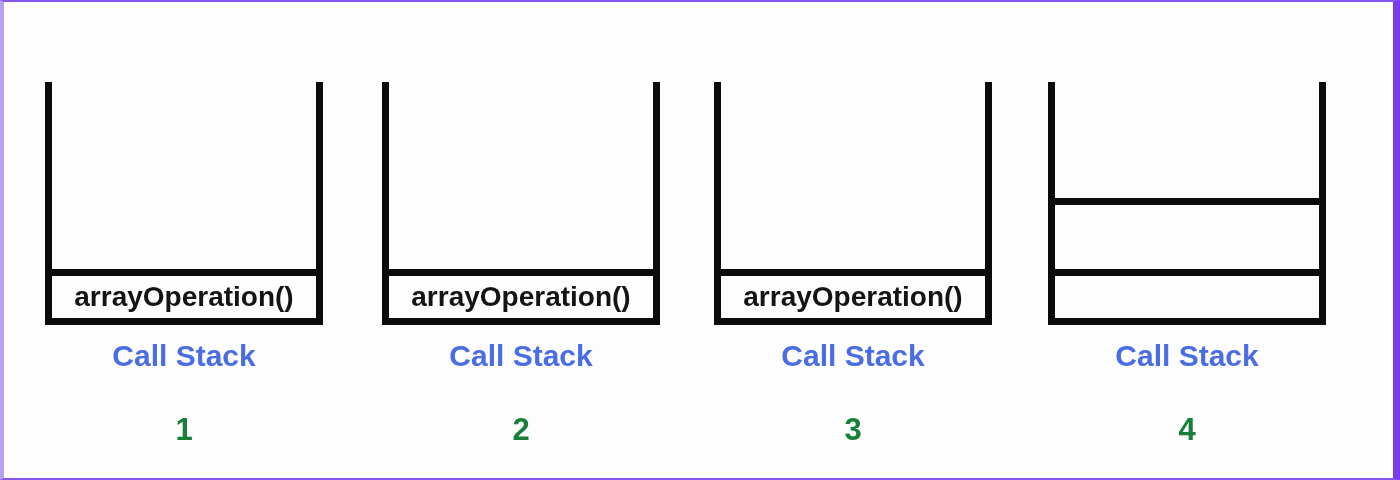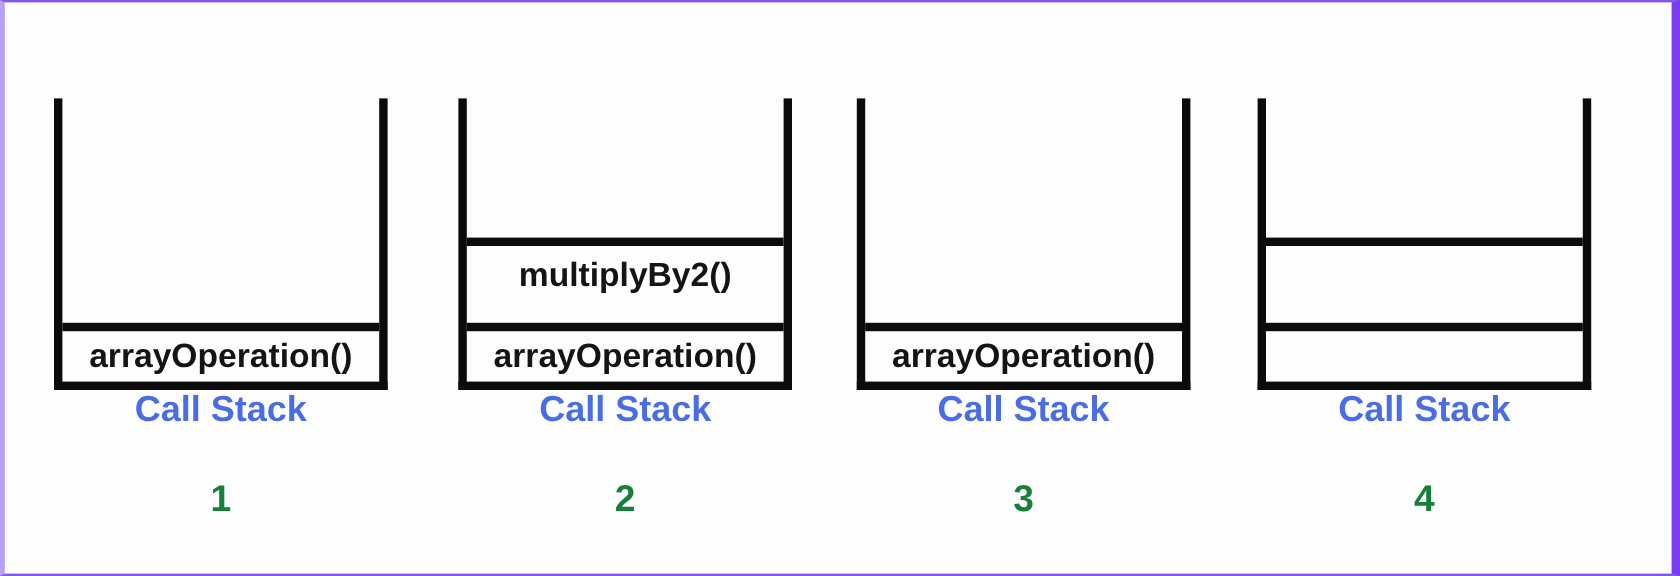--- a/index.html
+++ b/index.html
@@ -46,20 +46,21 @@
   }
   .frame-b { bottom: 0; height: 49px; }
   .frame-t { bottom: 65px; height: 55px; }
   .frame-text {
     font-size: 28px;
     font-weight: 700;
     color: #141414;
     white-space: nowrap;
   }
   .label {
+    margin-top: 14px;
     text-align: center;
     font-size: 30px;
     font-weight: 700;
     line-height: 1.1;
     color: var(--c-label, #4a6ce5);
   }
   .step {
     margin-top: 40px;
     text-align: center;
     font-size: 31px;
@@ -78,23 +79,20 @@
       <div class="frame frame-b">
         <span class="frame-text">arrayOperation()</span>
       </div>
     </div>
     <div class="label">Call Stack</div>
     <div class="step">1</div>
   </div>
 
   <div class="unit" style="left:378px">
     <div class="stack">
-      <div class="frame frame-t">
-        <span class="frame-text">multiplyBy2()</span>
-      </div>
       <div class="frame frame-b">
         <span class="frame-text">arrayOperation()</span>
       </div>
     </div>
     <div class="label">Call Stack</div>
     <div class="step">2</div>
   </div>
 
   <div class="unit" style="left:710px">
     <div class="stack">

